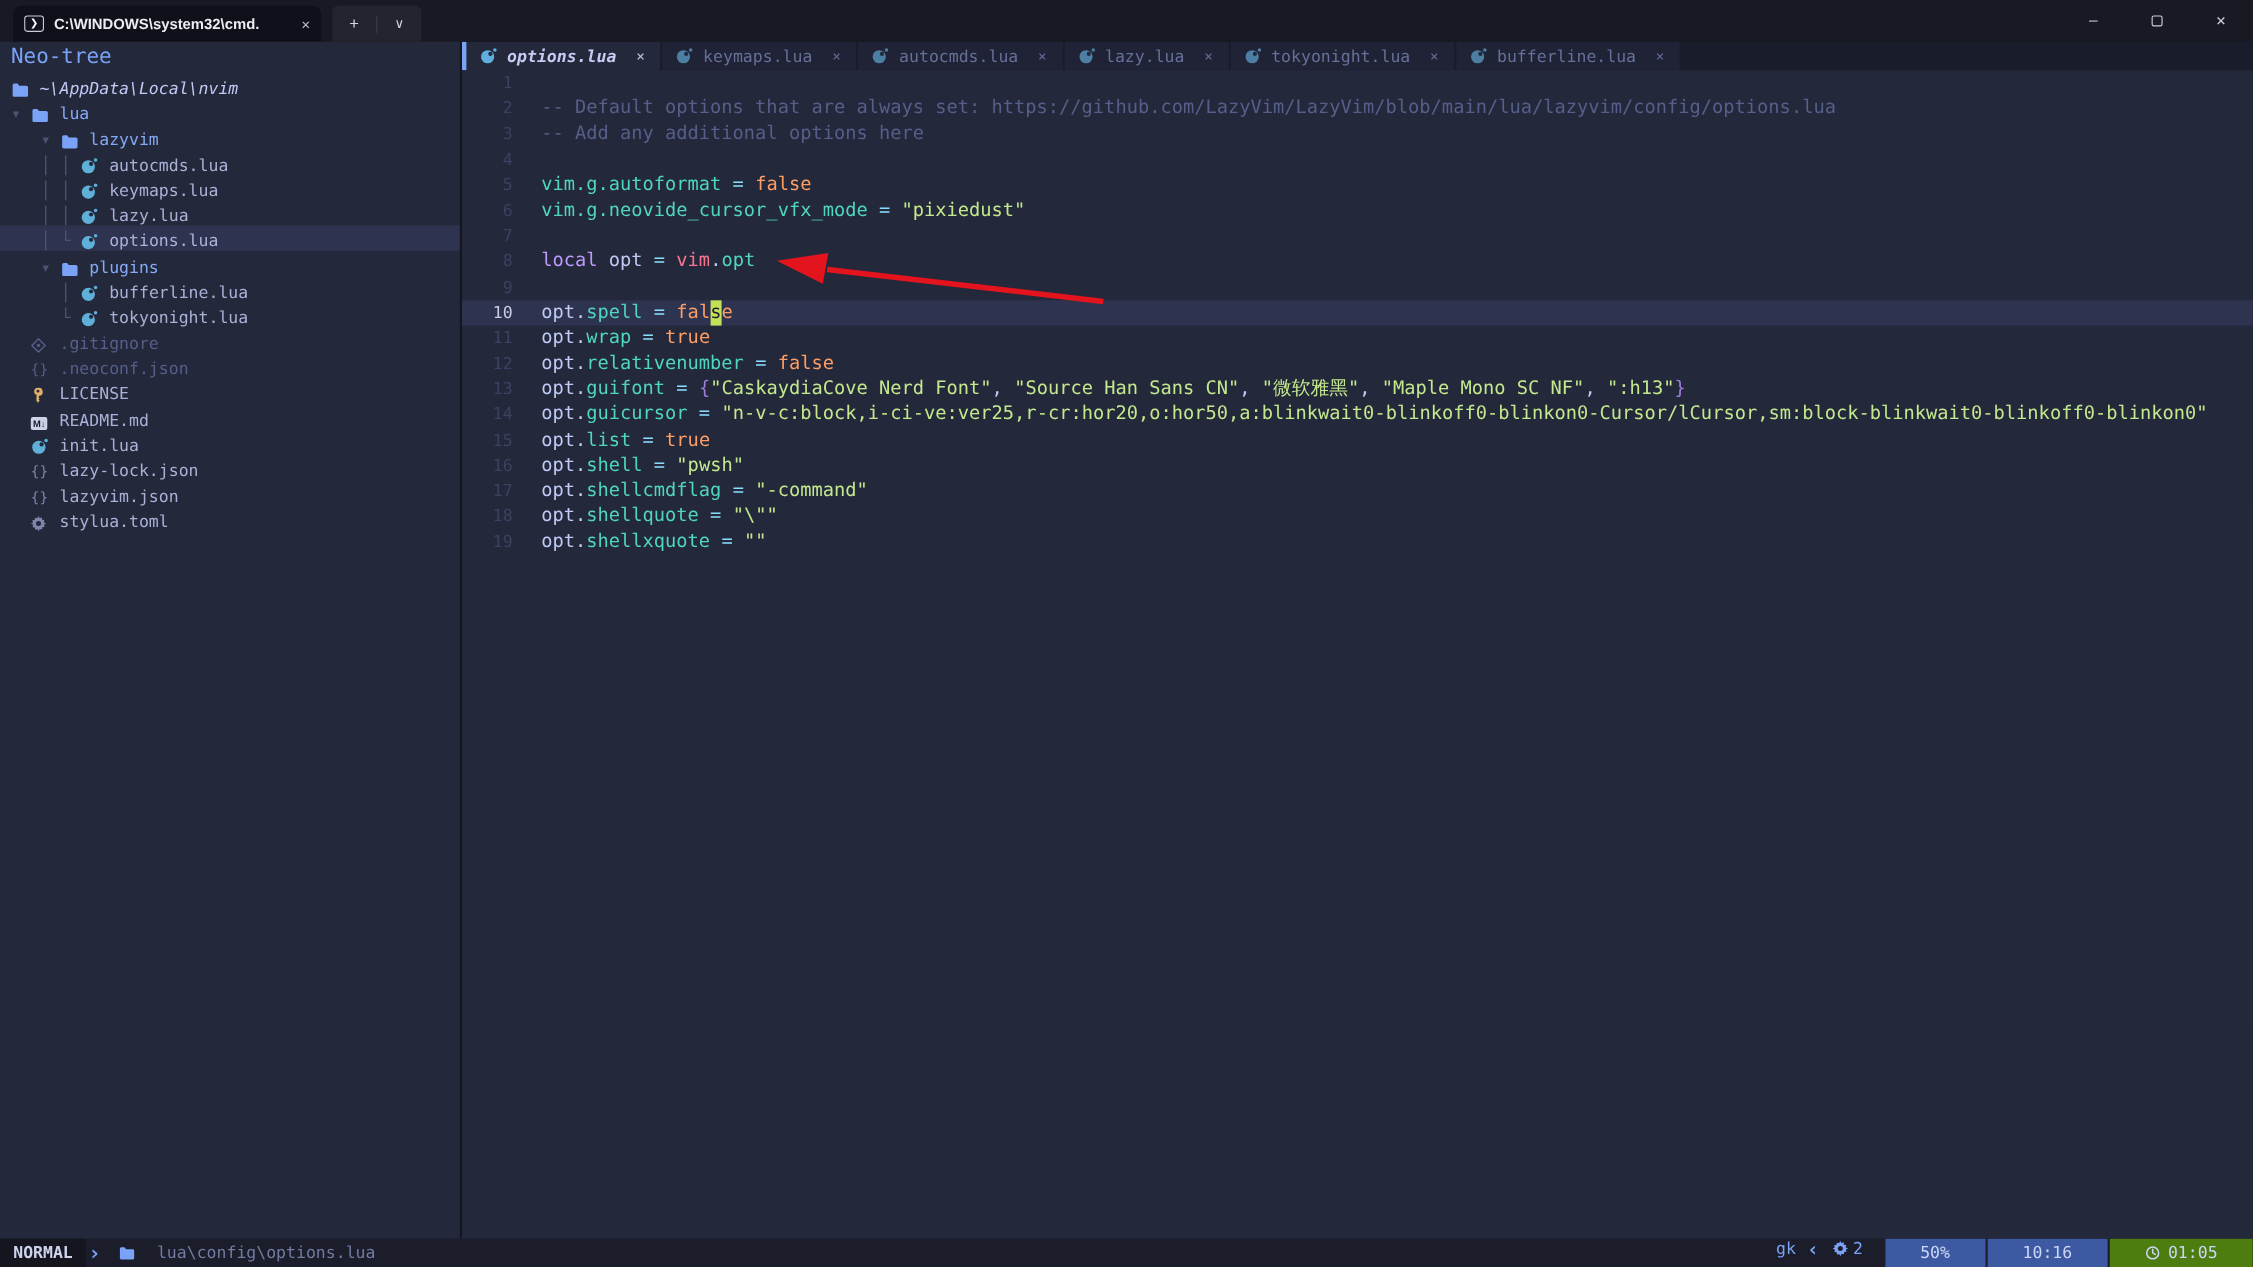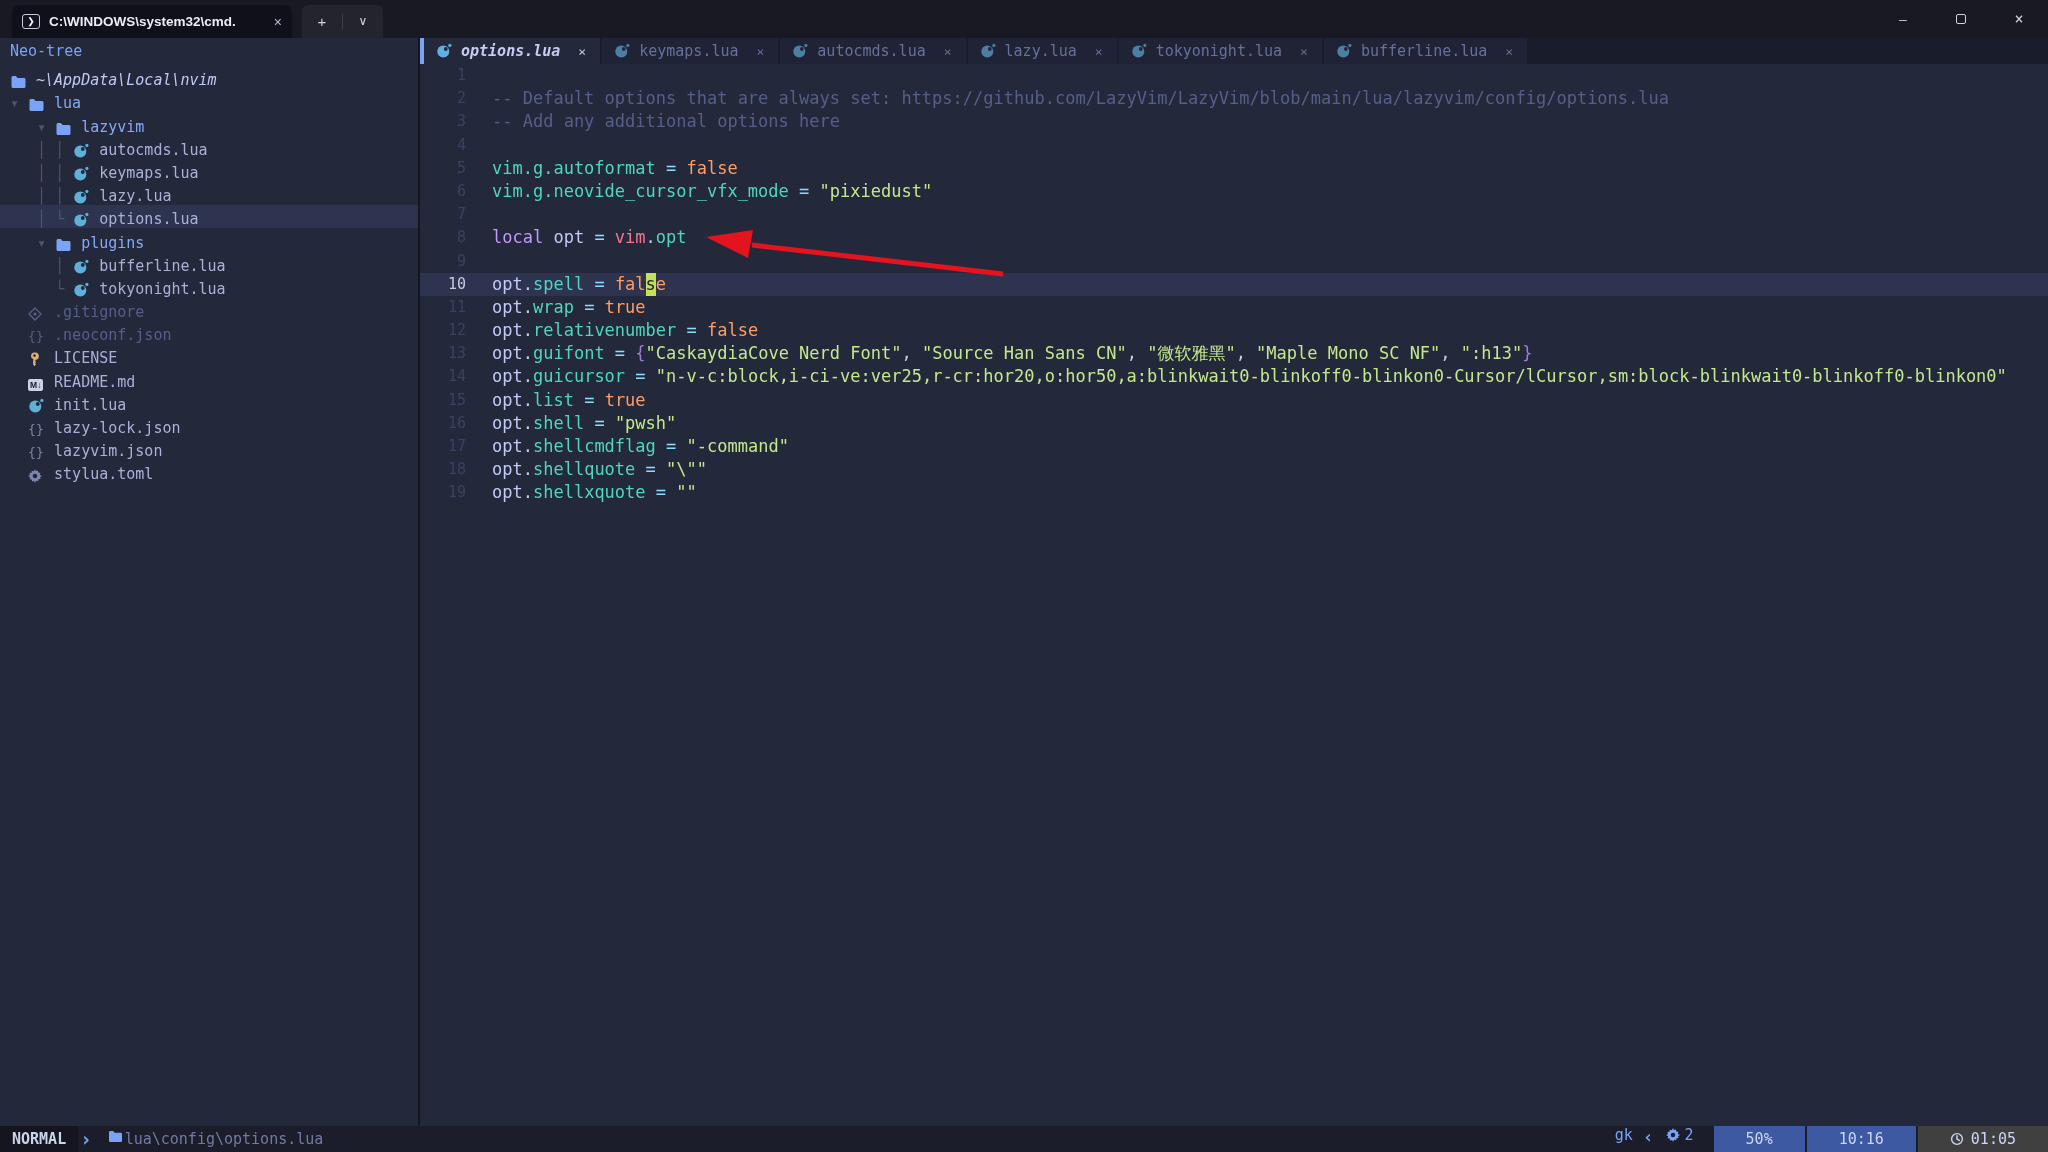--- a/index.html
+++ b/index.html
@@ -38,21 +38,21 @@
   .tab{display:flex;align-items:center;background:var(--bg-dark);padding:0 14px 0 12px;
        font-size:15px;color:#667099;border-right:2px solid var(--bg-darker);white-space:pre}
   .tab.active{background:var(--bg);color:#c5cbf1;font-style:italic;font-weight:700;padding-left:0}
   .tab .ind{width:4px;align-self:stretch;background:var(--blue);margin-right:12px}
   .tab .ticon{display:inline-flex;margin-right:9px}
   .tab .x{font-size:13px;margin-left:18px;font-style:normal;font-weight:400}
 
   
   #sidebar{position:absolute;left:0;top:38px;width:420px;bottom:26px;background:var(--bg);
            border-right:2px solid #15161f;overflow:hidden}
-  #neotree-title{height:26px;line-height:26px;padding-left:10px;color:var(--blue);font-size:15px}
+  #neotree-title{height:26px;line-height:26px;padding-left:10px;color:var(--blue);font-size:19px}
   #tree{padding-top:2px}
   .trow{height:23.2px;font-size:15px;color:var(--fg-dim);display:flex;align-items:flex-end;
         padding-left:10px;white-space:pre}
   .trow .pre{color:#4d5573}
   .trow .ticon{display:inline-flex;width:26px;align-items:center}
   .trow .lbl{color:var(--fg-dim)}
   .trow.root .lbl{font-style:italic;color:var(--fg)}
   .trow.dir .lbl{color:#84a9f5}
   .trow.dim .lbl{color:var(--comment)}
   .trow.selected{background:var(--cursorline)}
@@ -74,27 +74,27 @@
   .curblk{background:var(--cursor);color:#1b1e2b}
 
   
   #arrow-overlay{position:absolute;left:0;top:0;pointer-events:none}
 
   
   #statusline{position:absolute;left:0;right:0;bottom:0;height:26px;background:#1b1d2b;
               display:flex;align-items:center;font-size:15px;overflow:hidden}
   .mode{background:#14151f;color:#cdd3ea;font-weight:700;padding:0 12px;height:26px;line-height:26px}
   .mode-sep{color:var(--blue);font-size:19px;font-weight:700;margin:0 6px 0 2px}
-  .spath{color:#737aa2;display:flex;gap:2px;align-items:flex-start;margin-left:10px}
+  .spath{color:#737aa2;display:flex;gap:20px;align-items:center;margin-left:10px}
   .sright{margin-left:auto;display:flex;align-items:flex-start;color:var(--blue)}
   .sright .keys{margin-right:10px}
   .sright .chev{font-size:18px;font-weight:700;margin-right:12px}
   .sright .upd{display:flex;align-items:center;gap:5px;margin-right:18px}
   .seg{height:26px;line-height:26px;padding:0 32px;background:var(--seg);color:#ccd6f6;margin-left:2px}
-  .seg.time{background:#404040;display:flex;align-items:center;gap:7px}
+  .seg.time{background:#4d7c0f;display:flex;align-items:center;gap:7px}
 </style>
 </head>
 <body>
 
 <div id="titlebar">
   <div class="term-tab">
     <span class="cmd-icon">❯</span>
     <span>C:\WINDOWS\system32\cmd.</span>
     <span class="x">×</span>
   </div>

